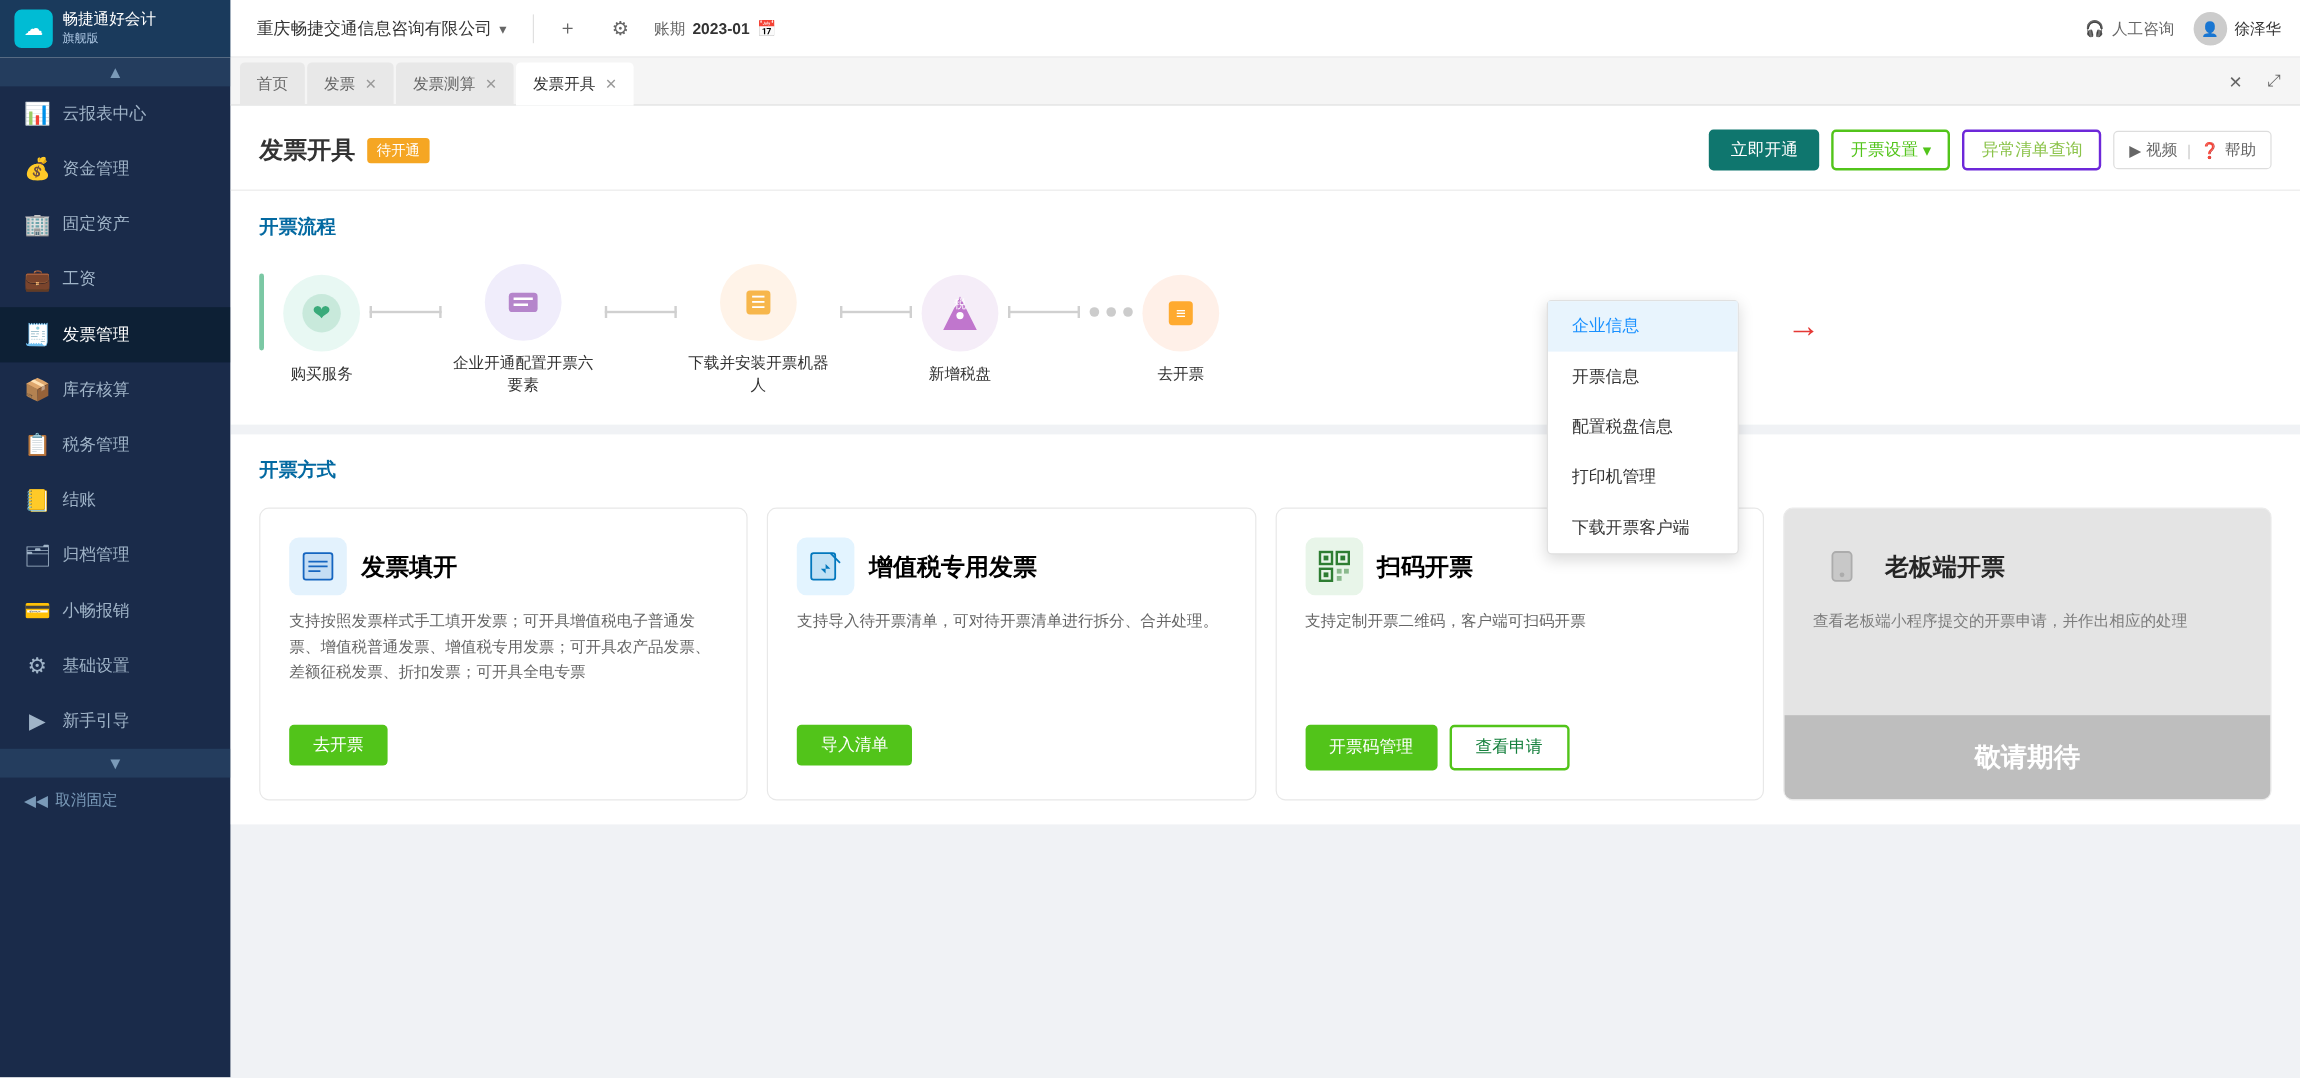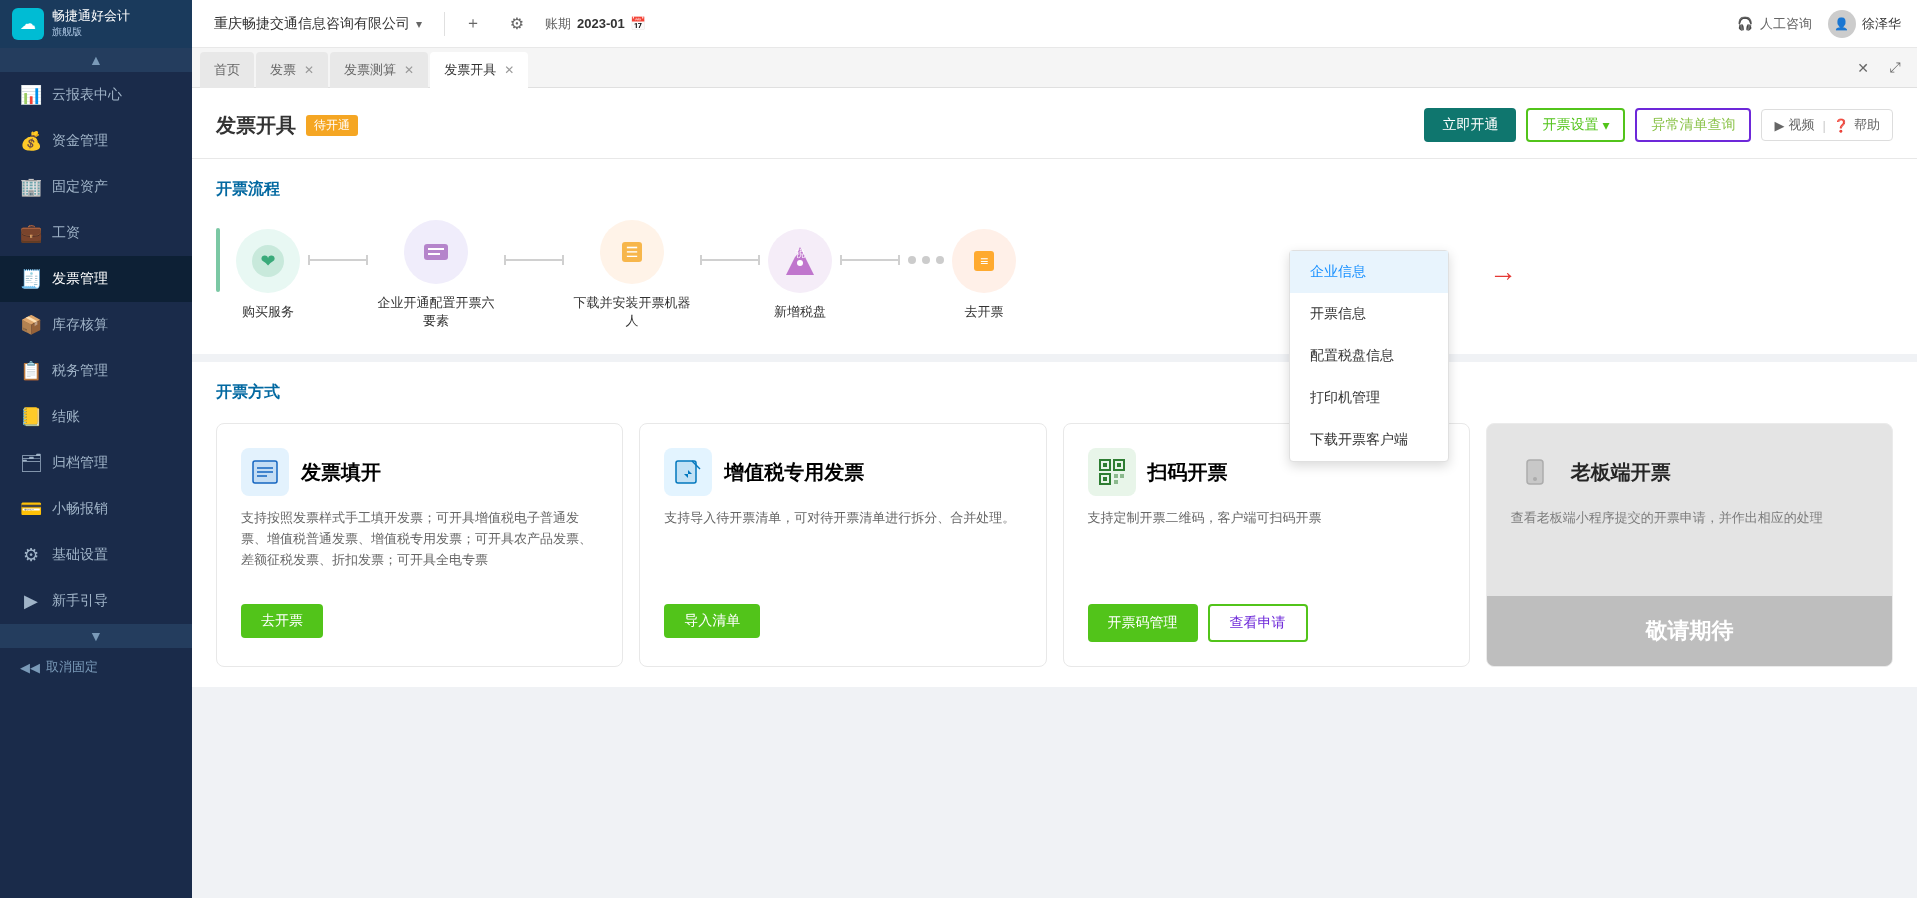--- a/index.html
+++ b/index.html
@@ -70,21 +70,21 @@
 
     
     .methods-grid { display: grid; grid-template-columns: repeat(4, 1fr); gap: 16px; }
     .method-card { background: white; border-radius: 8px; padding: 24px; border: 1px solid #e8e8e8; }
     .method-card.disabled { background: #e0e0e0; opacity: 0.85; }
     .method-header { display: flex; align-items: center; gap: 12px; margin-bottom: 12px; }
     .method-icon { width: 48px; height: 48px; border-radius: 8px; display: flex; align-items: center; justify-content: center; font-size: 24px; }
     .method-title { font-size: 20px; font-weight: bold; color: #000000; }
     .method-desc { font-size: 13px; color: #666; line-height: 1.6; margin-bottom: 16px; min-height: 80px; }
     .method-btn { background: #52c41a; color: white; border: none; padding: 8px 20px; border-radius: 4px; cursor: pointer; font-size: 14px; }
-    .method-btn-outline { background: white; color: #6d28d9; border: 2px solid #52c41a; padding: 8px 20px; border-radius: 4px; cursor: pointer; font-size: 14px; }
+    .method-btn-outline { background: white; color: #15803d; border: 2px solid #52c41a; padding: 8px 20px; border-radius: 4px; cursor: pointer; font-size: 14px; }
 
     
     .dropdown-menu { position: absolute; top: 202px; right: 340px; background: white; border: 1px solid #e0e0e0; border-radius: 4px; box-shadow: 0 4px 12px rgba(0,0,0,0.15); z-index: 1000; width: 160px; }
     .dropdown-item { padding: 12px 20px; font-size: 14px; color: #333; cursor: pointer; }
     .dropdown-item.highlighted { background: #e8f4fd; color: #1890ff; }
 
     .section-divider { height: 8px; background: #f0f2f5; }
 
     
     .step-green { background: #e8f8f3; }

